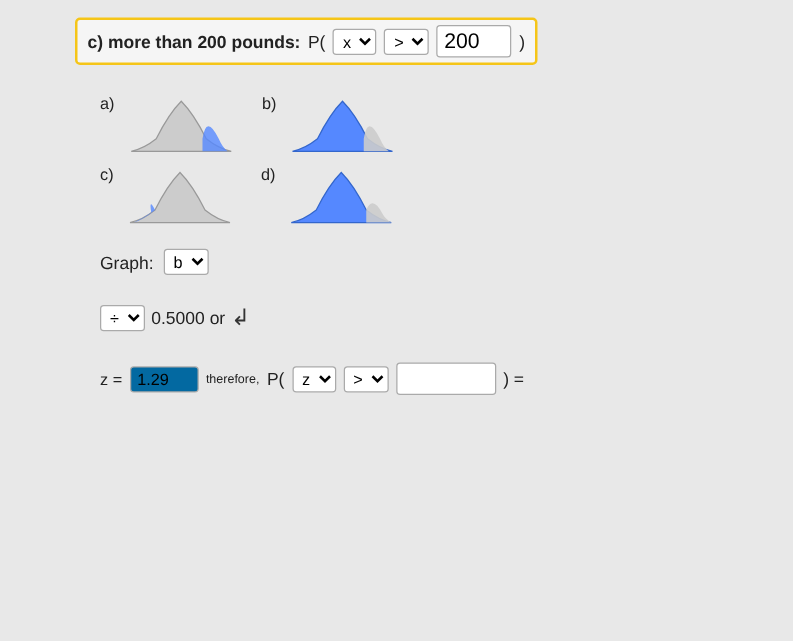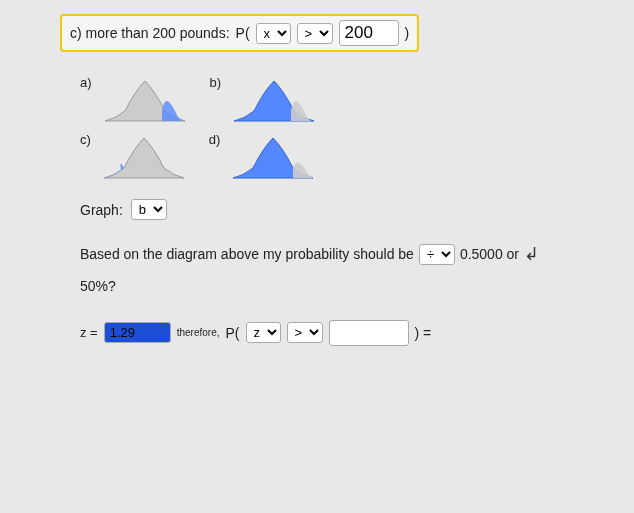--- a/index.html
+++ b/index.html
@@ -18,21 +18,21 @@
       border: 2px solid #f5c518;
       border-radius: 4px;
       display: inline-flex;
       align-items: center;
       padding: 4px 8px;
       margin: 14px 0 14px 60px;
       gap: 6px;
     }
 
     .top-bar-label {
-      font-weight: normal;
+      font-weight: bold;
       font-size: 14px;
     }
 
     .top-bar-paren {
       font-size: 14px;
     }
 
     select.inline-select {
       border: 1px solid #aaa;
       border-radius: 3px;
@@ -112,24 +112,24 @@
       margin-top: 20px;
     }
 
     .z-label {
       font-size: 13px;
     }
 
     input.z-input {
       border: 1px solid #aaa;
       border-radius: 3px;
-      background: #1d4ed8;
+      background: #0369a1;
       padding: 2px 5px;
       font-size: 13px;
-      width: 67px;
+      width: 55px;
     }
 
     .therefore-text {
       font-size: 10px;
     }
 
     .cursor-arrow {
       display: inline-block;
       font-size: 18px;
       color: #333;
@@ -210,31 +210,27 @@
     <select class="inline-select">
       <option value="a">a</option>
       <option value="b" selected="">b</option>
       <option value="c">c</option>
       <option value="d">d</option>
     </select>
   </div>
 
   <div class="probability-section">
     <div class="inline-row">
-      <span>Based on the diagram above my probability should be</span>
       <span>
         <select class="inline-select">
           <option>÷</option>
         </select>
       </span>
       <span>0.5000 or</span>
       <span class="cursor-arrow">↳</span>
-    </div>
-    <div class="inline-row">
-      <span>50%?</span>
     </div>
 
   </div>
 
   <div class="z-row">
     <span class="z-label">z =</span>
     <input class="z-input" type="text" value="1.29" style="">
     <span class="therefore-text">therefore,</span>
     <span>P(</span>
     <select class="inline-select">

